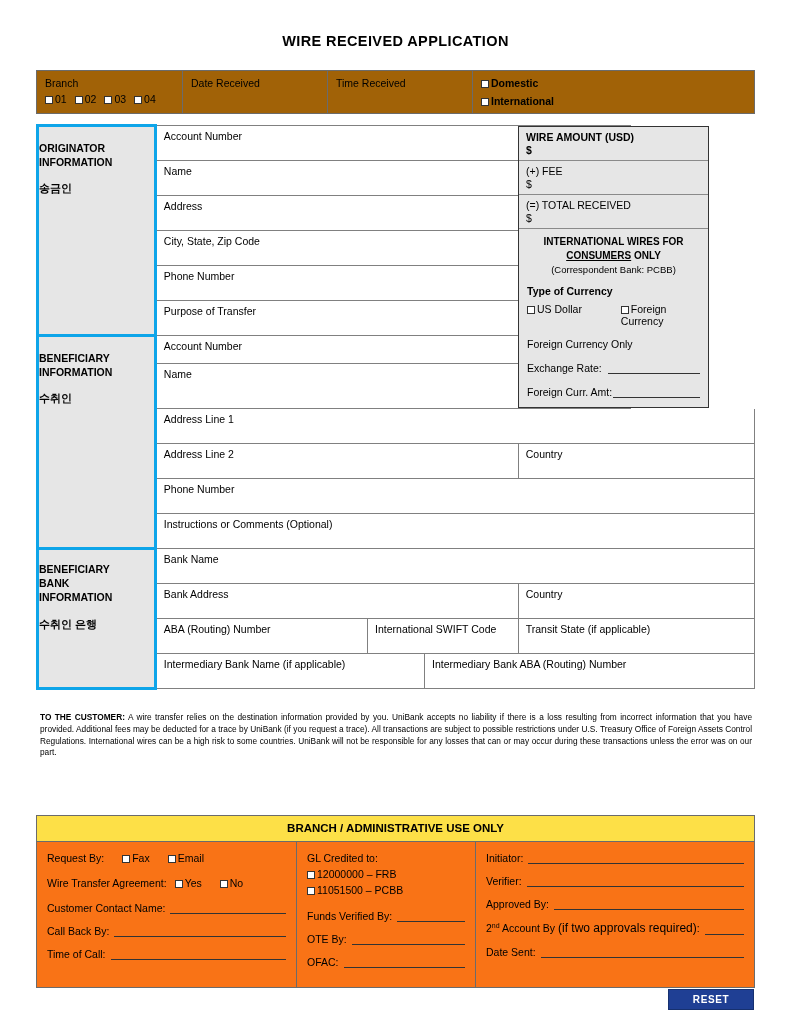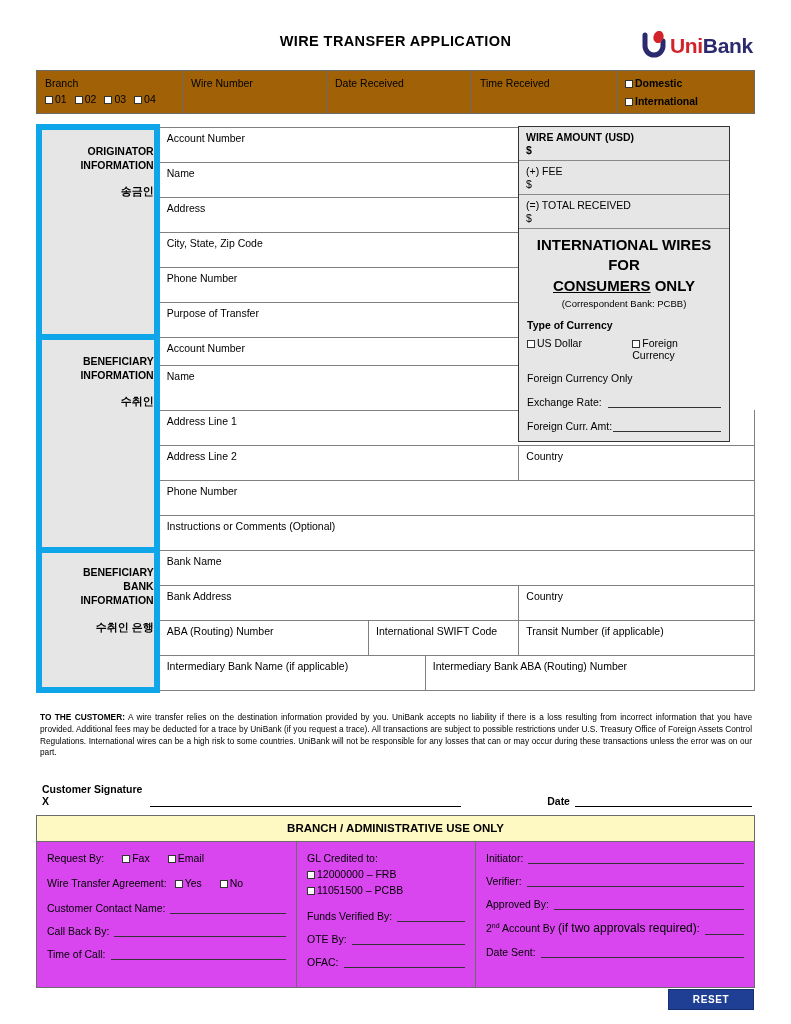--- a/index.html
+++ b/index.html
@@ -62,22 +62,22 @@
     border: 1px solid #333; background: #fff;
     margin-right: 2px; vertical-align: -1px;
   }
   .ts-type .line { font-weight: bold; font-size: 10.5px; margin-bottom: 6px; }
 
   
   .mainform { position: absolute; left: 36px; top: 124px; width: 719px; }
 
   .secthead {
     background: #e6e6e6;
-    border: 6px solid #0ea5e9;
-    text-align: right;
+    border: 3px solid #0ea5e9;
+    text-align: left;
     font-weight: bold;
     font-size: 10.5px;
     line-height: 1.35;
     vertical-align: top;
     padding-top: 14px;
     width: 118px;
   }
   .secthead .kr { font-weight: bold; font-size: 11px; display: block; margin-top: 12px; }
   .secthead.bbank { padding-top: 12px; }
 
@@ -85,30 +85,30 @@
     border: 1px solid #808080;
     font-size: 10.5px;
     padding: 4px 0 0 7px;
     vertical-align: top;
     background: #fff;
     height: 35px;
   }
 
   
   .moneybox {
-    position: absolute; left: 518px; top: 126px; width: 212px;
+    position: absolute; left: 518px; top: 126px; width: 191px;
     border: 1px solid #333; background: #e6e6e6;
     font-size: 10.5px;
   }
   .mb-row { border-bottom: 1px solid #8a8a8a; padding: 4px 7px 4px 7px; }
   .mb-row .lbl { font-weight: bold; }
   .mb-row .dollar { font-weight: bold; margin-top: 1px; }
   .mb-row.plain .lbl { font-weight: normal; }
   .mb-intl { padding: 6px 8px 9px 8px; }
-  .mb-intl .t1 { text-align: center; font-weight: bold; font-size: 15px; line-height: 1.35; }
+  .mb-intl .t1 { text-align: center; font-weight: bold; font-size: 10px; line-height: 1.35; }
   .mb-intl .t1 u { text-decoration: underline; }
   .mb-intl .t2 { text-align: center; font-size: 9.5px; margin-top: 2px; }
   .mb-intl .t3 { font-weight: bold; margin-top: 10px; }
   .mb-cur { margin-top: 6px; display: flex; }
   .mb-cur .c1 { width: 108px; }
   .mb-intl .t4 { font-weight: normal; margin-top: 11px; }
   .mb-line { margin-top: 12px; display: flex; align-items: flex-end; white-space: nowrap; }
   .mb-line .ul { flex: 1; border-bottom: 1px solid #333; height: 11px; margin-left: 6px; }
   .mb-line.tight .ul { margin-left: 1px; }
 
@@ -128,27 +128,27 @@
   .sigrow .sig-ul { width: 330px; border-bottom: 1px solid #000; height: 12px; margin-left: 4px; }
   .sigrow .sp { width: 92px; }
   .sigrow .date-ul { width: 188px; border-bottom: 1px solid #000; height: 12px; margin-left: 5px; }
 
   
   .adminwrap {
     position: absolute; left: 36px; top: 815px; width: 719px;
     border: 1px solid #6b6b6b;
   }
   .adminhead {
-    background: #fef9c3;
+    background: #fde047;
     border-bottom: 1px solid #6b6b6b;
     text-align: center;
     font-weight: bold; font-size: 11.5px;
     padding: 6px 0 7px 0;
   }
-  .adminbody { display: flex; background: #d946ef; height: 145px; }
+  .adminbody { display: flex; background: #f97316; height: 145px; }
   .admincol { padding: 10px 10px 0 10px; font-size: 10.5px; }
   .admincol.c1 { width: 260px; border-right: 1px solid #6b6b6b; }
   .admincol.c2 { width: 179px; border-right: 1px solid #6b6b6b; }
   .admincol.c3 { width: 278px; }
   .arow { display: flex; align-items: flex-end; margin-bottom: 11px; white-space: nowrap; }
   .arow .ul { flex: 1; border-bottom: 1px solid #333; height: 11px; margin-left: 5px; }
   .arow.cbrow { margin-bottom: 13px; }
   .gap { display: inline-block; width: 18px; }
   .sup { font-size: 7px; vertical-align: super; }
   .tiny { font-size: 12px; }
@@ -161,46 +161,32 @@
     display: flex; align-items: center; justify-content: center;
     cursor: pointer;
   }
 </style>
 </head>
 <body>
 
 <div class="page">
 
   <div class="header">
-    <div class="form-title">WIRE TRANSFER APPLICATION</div>
-    <div class="logo">
-      <span class="logo-mark">
-        <svg width="27" height="28" viewBox="0 0 27 28" aria-hidden="true">
-          <path d="M4 4 L4 15 A9 9 0 0 0 22 15 L22 10" fill="none" stroke="#2B2A6E" stroke-width="5" stroke-linecap="round"></path>
-          <ellipse cx="17.5" cy="6" rx="5" ry="6.2" fill="#D2232A" transform="rotate(18 17.5 6)"></ellipse>
-        </svg>
-      </span>
-      <span class="logo-text">
-        <span class="logo-uni">Uni</span><span class="logo-bank">Bank</span>
-      </span>
-    </div>
+    <div class="form-title">WIRE RECEIVED APPLICATION</div>
   </div>
 
   <div class="topstrip">
     <div class="ts-branch">
       <span>Branch</span>
       <div class="branch-boxes">
         <span><span class="cbx"></span><span>01</span></span>
         <span><span class="cbx"></span><span>02</span></span>
         <span><span class="cbx"></span><span>03</span></span>
         <span><span class="cbx"></span><span>04</span></span>
       </div>
-    </div>
-    <div class="ts-wire">
-      <span>Wire Number</span>
     </div>
     <div class="ts-date">
       <span>Date Received</span>
     </div>
     <div class="ts-time">
       <span>Time Received</span>
     </div>
     <div class="ts-type">
       <div class="line"><span class="cbx"></span><span>Domestic</span></div>
       <div class="line"><span class="cbx"></span><span>International</span></div>
@@ -279,21 +265,21 @@
         </td>
         <td class="fieldcell" colspan="6"><span>Bank Name</span></td>
       </tr>
       <tr>
         <td class="fieldcell" colspan="4"><span>Bank Address</span></td>
         <td class="fieldcell" colspan="2"><span>Country</span></td>
       </tr>
       <tr>
         <td class="fieldcell" colspan="2"><span>ABA (Routing) Number</span></td>
         <td class="fieldcell" colspan="2"><span>International SWIFT Code</span></td>
-        <td class="fieldcell" colspan="2"><span>Transit Number (if applicable)</span></td>
+        <td class="fieldcell" colspan="2"><span>Transit State (if applicable)</span></td>
       </tr>
       <tr>
         <td class="fieldcell" colspan="3"><span>Intermediary Bank Name (if applicable)</span></td>
         <td class="fieldcell" colspan="3"><span>Intermediary Bank ABA (Routing) Number</span></td>
       </tr>
     </tbody>
       </table>
   </div>
 
   <div class="moneybox">
@@ -329,27 +315,20 @@
         <span>Foreign Curr. Amt:</span>
         <span class="ul"></span>
       </div>
     </div>
   </div>
 
   <div class="disclaimer">
     <b>TO THE CUSTOMER:</b><span> A wire transfer relies on the destination information provided by you. UniBank accepts no liability if there is a loss resulting from incorrect information that you have provided. Additional fees may be deducted for a trace by UniBank (if you request a trace). All transactions are subject to possible restrictions under U.S. Treasury Office of Foreign Assets Control Regulations. International wires can be a high risk to some countries. UniBank will not be responsible for any losses that can or may occur during these transactions unless the error was on our part.</span>
   </div>
 
-  <div class="sigrow">
-    <span>Customer Signature X</span>
-    <span class="sig-ul"></span>
-    <span class="sp"></span>
-    <span>Date</span>
-    <span class="date-ul"></span>
-  </div>
 
   <div class="adminwrap">
     <div class="adminhead">BRANCH / ADMINISTRATIVE USE ONLY</div>
     <div class="adminbody">
 
       <div class="admincol c1">
         <div class="arow cbrow">
           <span>Request By:</span>
           <span class="gap"></span>
           <span><span class="cbx"></span><span>Fax</span></span>

